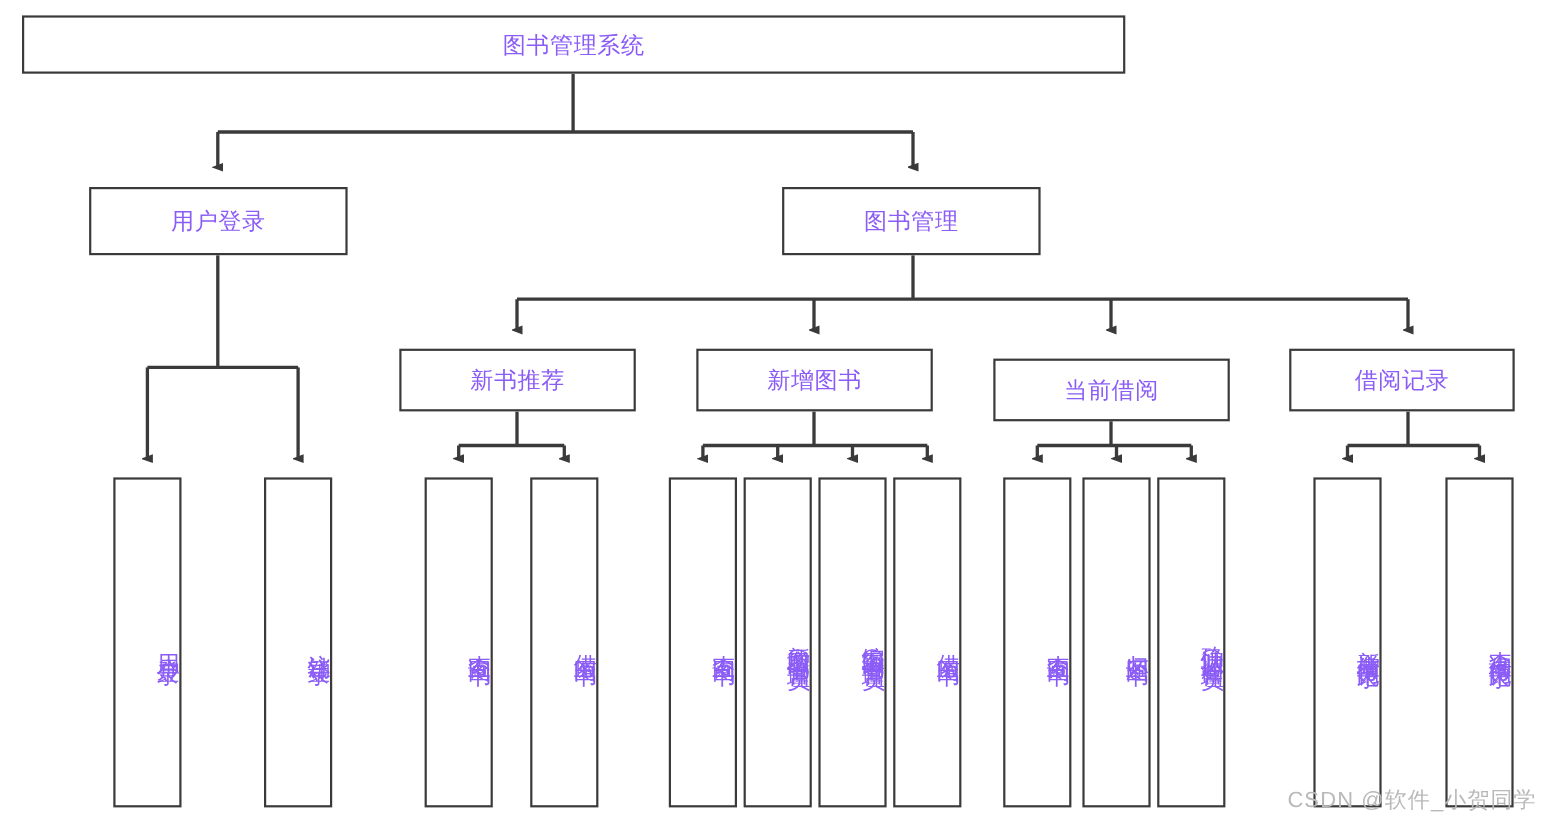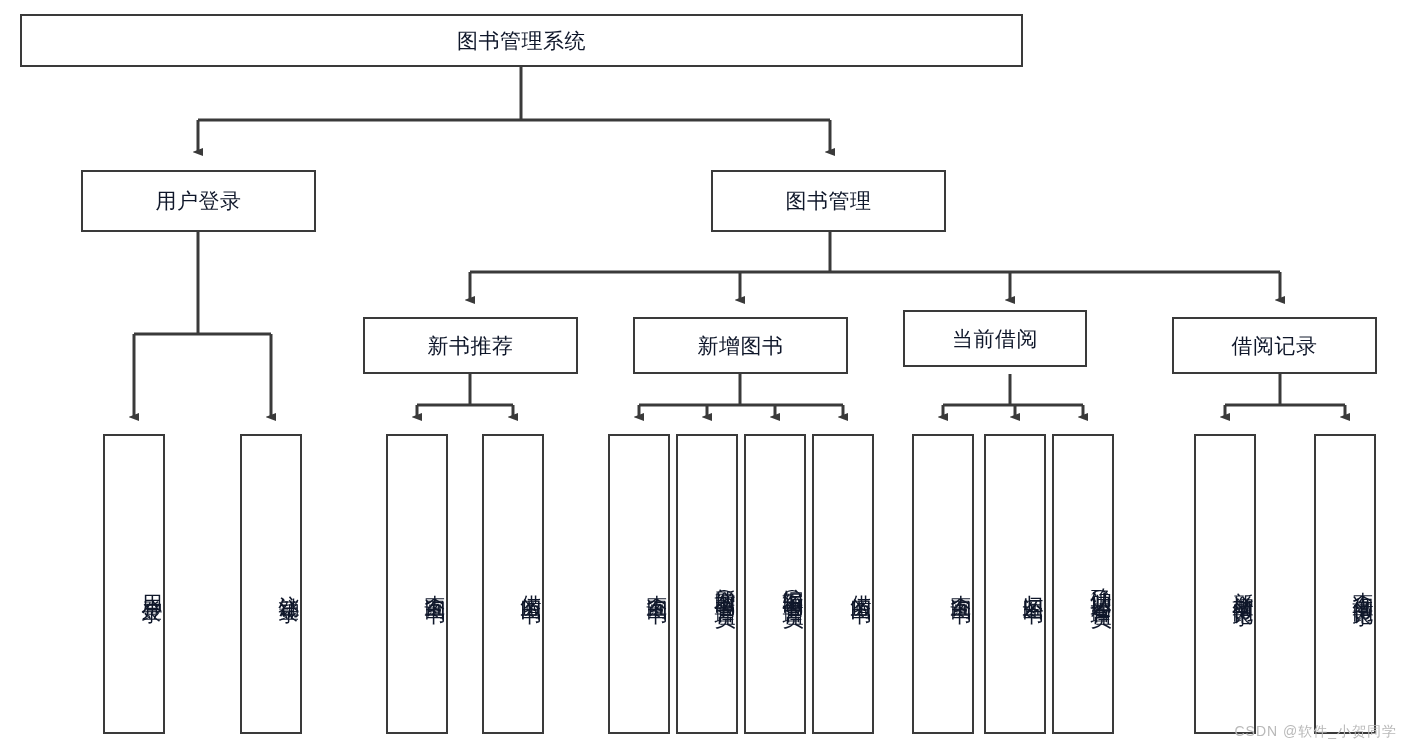--- a/index.html
+++ b/index.html
@@ -27,21 +27,21 @@
     pointer-events: none;
   }
   .node {
     position: absolute;
     box-sizing: border-box;
     border: 2.5px solid #3a3a3a;
     background: #ffffff;
     display: flex;
     align-items: center;
     justify-content: center;
-    color: #0f172a;
+    color: #8b5cf6;
   }
   .node.horiz {
     font-size: 21px;
     letter-spacing: 0.5px;
   }
   .node.vert {
     writing-mode: vertical-rl;
     text-orientation: upright;
     font-size: 21px;
     letter-spacing: 3px;
@@ -57,21 +57,21 @@
     white-space: nowrap;
   }
   .node .htext {
     display: block;
     white-space: nowrap;
   }
   #watermark {
     position: absolute;
     right: 8px;
     bottom: 6px;
-    font-size: 14px;
+    font-size: 20px;
     color: #b9b9b9;
     letter-spacing: 1px;
     white-space: nowrap;
     user-select: none;
   }
 </style>
 </head>
 <body>
 
 <div id="canvas">
@@ -137,21 +137,21 @@
   <div class="node horiz" style="left:711px; top:170px; width:235px; height:62px;">
     <span class="htext">图书管理</span>
   </div>
 
   <div class="node horiz" style="left:363px; top:317px; width:215px; height:57px;">
     <span class="htext">新书推荐</span>
   </div>
   <div class="node horiz" style="left:633px; top:317px; width:215px; height:57px;">
     <span class="htext">新增图书</span>
   </div>
-  <div class="node horiz" style="left:903px; top:310px; width:184px; height:57px;">
+  <div class="node horiz" style="left:903px; top:326px; width:215px; height:57px;">
     <span class="htext">当前借阅</span>
   </div>
   <div class="node horiz" style="left:1172px; top:317px; width:205px; height:57px;">
     <span class="htext">借阅记录</span>
   </div>
 
   <div class="node vert" style="left:103px; top:434px; width:62px; height:300px;">
     <span class="vtext">用户登录</span>
   </div>
   <div class="node vert" style="left:240px; top:434px; width:62px; height:300px;">

